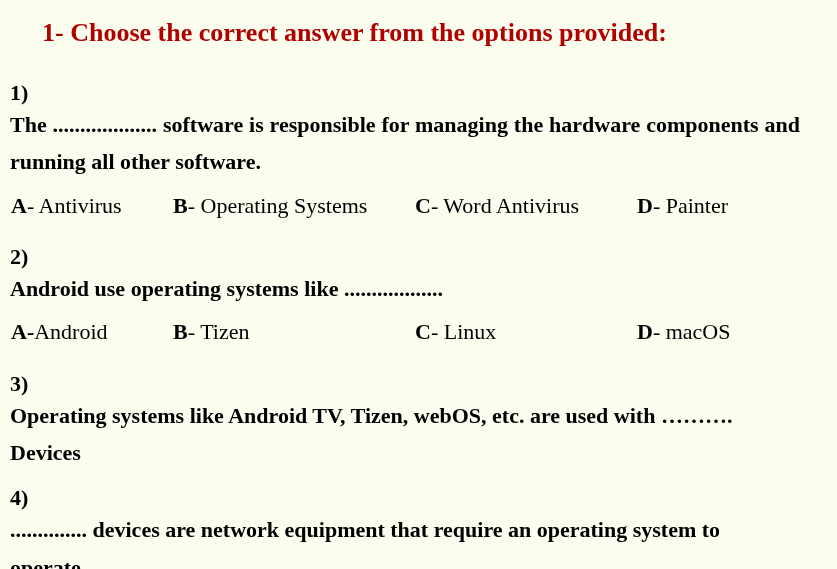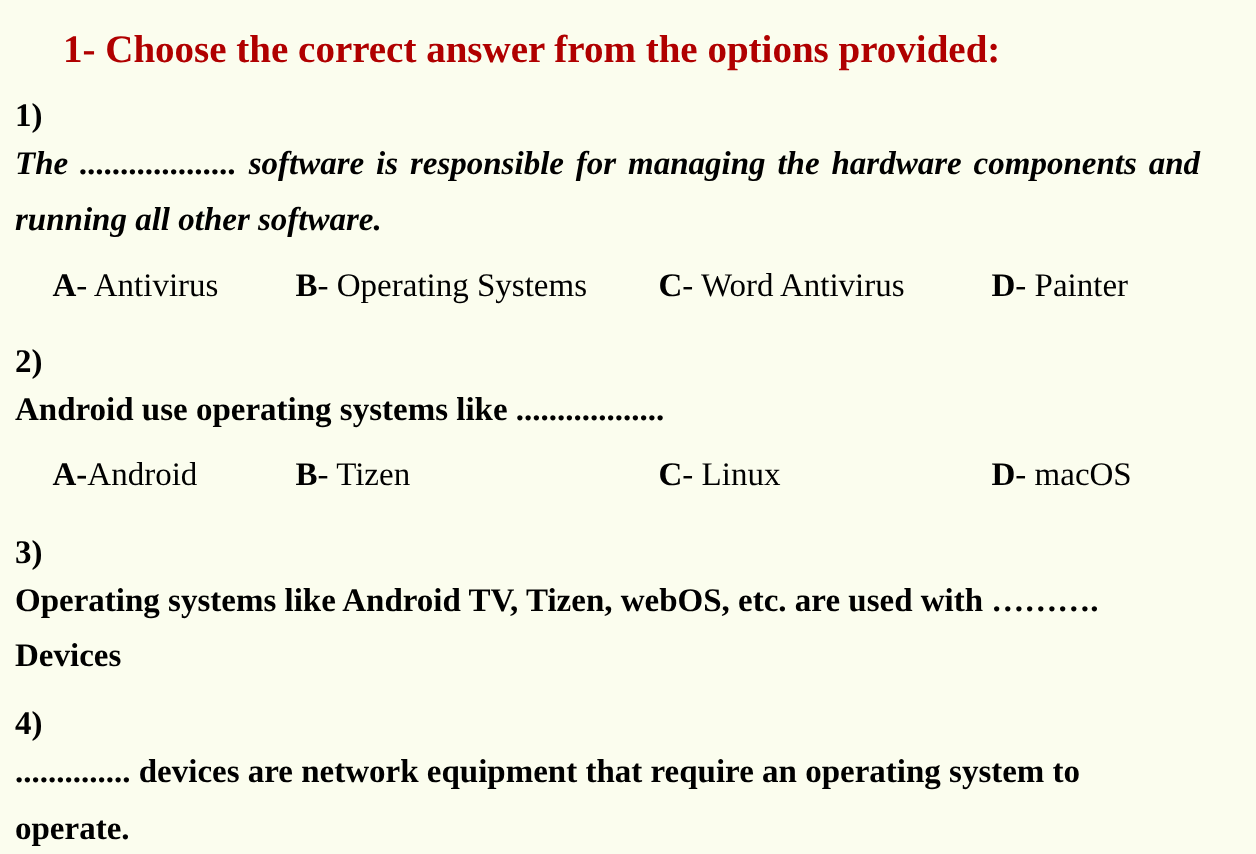--- a/index.html
+++ b/index.html
@@ -13,21 +13,21 @@
     font-family: "Times New Roman", Times, serif;
     color: #000;
     box-sizing: border-box;
     padding: 18px 10px 10px 10px;
   }
   .title {
     color: #b00000;
     font-weight: bold;
     font-size: 26px;
     margin-left: 32px;
-    margin-bottom: 16px;
+    margin-bottom: 32px;
   }
   .q-block {
     margin-bottom: 14px;
   }
   .q-num {
     display: inline-block;
     font-weight: bold;
     font-size: 22px;
     width: 26px;
     vertical-align: top;
@@ -36,37 +36,35 @@
     display: inline-block;
     vertical-align: top;
     width: 790px;
   }
   .q-text {
     font-weight: bold;
     font-size: 22px;
     line-height: 1.7;
     text-align: justify;
     text-justify: inter-word;
-    font-style: italic;
   }
   .q-text-nojust {
     font-weight: bold;
     font-size: 22px;
     line-height: 1.7;
   }
   .opts {
     font-size: 22px;
     margin-top: 6px;
     margin-bottom: 6px;
     line-height: 1.6;
   }
   .opts table {
     width: 100%;
     border-collapse: collapse;
-    margin-left: 24px;
   }
   .opts td {
     vertical-align: top;
     font-size: 22px;
   }
   .olabel {
     font-weight: bold;
   }
   .col-a { width: 160px; }
   .col-b { width: 240px; }

